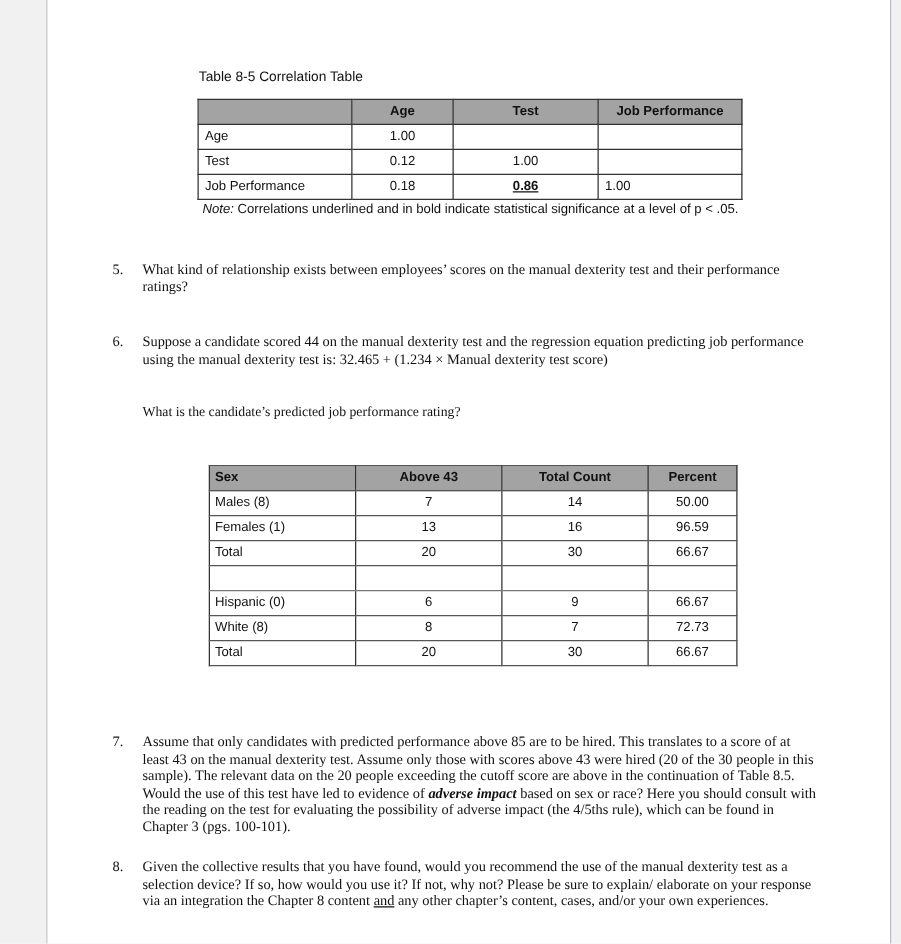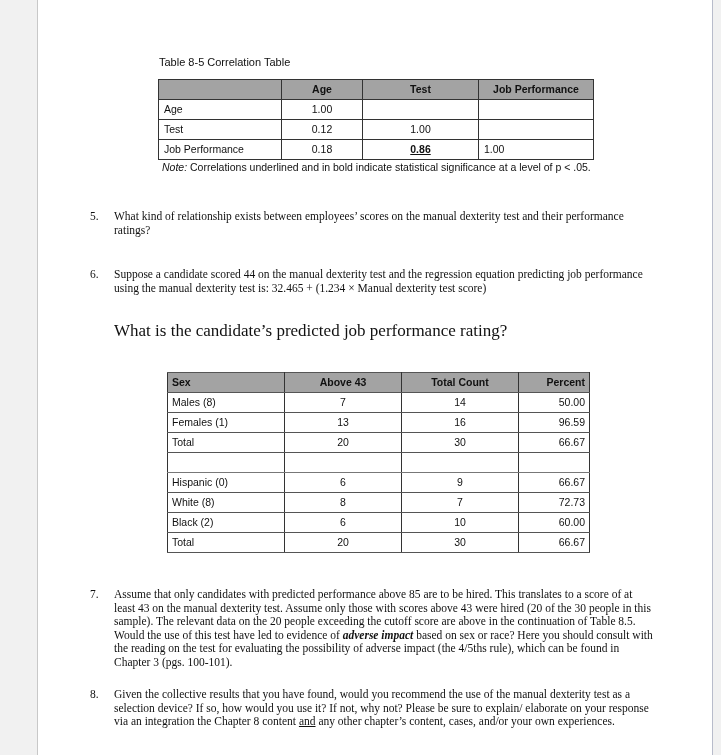--- a/index.html
+++ b/index.html
@@ -41,38 +41,38 @@
     }
     .note i { font-style: italic; }
     
     .q {
       position: absolute; left: 90px; width: 565px;
       font-size: 11.5px; line-height: 13.5px;
     }
     .q .num { position: absolute; left: 0; top: 0; }
     .q .txt { margin-left: 24px; display: block; }
     .q-sub {
-      position: absolute; left: 114px; font-size: 17px; line-height: 13.5px;
+      position: absolute; left: 114px; font-size: 11px; line-height: 13.5px;
     }
     
     .ai-table {
       position: absolute; left: 167px;
       border-collapse: collapse;
       font-family: "Liberation Sans", sans-serif; font-size: 10.5px;
     }
     .ai-table td, .ai-table th {
       height: 19px; line-height: 19px; padding: 0 4px;
       border-top: 1px solid #555; border-bottom: 1px solid #555;
       border-left: 1px solid #333; border-right: 1px solid #333; margin-top: 47px;
     }
     .ai-table th { background: #a3a3a3; font-weight: bold; }
     .ai-table .a0 { width: 108px; text-align: left; }
     .ai-table .a1 { width: 108px; text-align: center; }
     .ai-table .a2 { width: 108px; text-align: center; }
-    .ai-table .a3 { width: 62px; text-align: right; }
+    .ai-table .a3 { width: 62px; text-align: center; }
     .ai-table tr.spacer td { height: 19px; border-bottom: 1px solid #777; }
     .ai-table tr.spacer td.a0 { border-left: 1px solid #333; }
     u { text-decoration: underline; }
   </style>
 </head>
 <body>
 
 <div class="page"></div>
 
 <div class="corr-title">Table 8-5 Correlation Table</div>
@@ -155,26 +155,20 @@
     <td class="a2">9</td>
     <td class="a3">66.67</td>
   </tr>
   <tr>
     <td class="a0">White (8)</td>
     <td class="a1">8</td>
     <td class="a2">7</td>
     <td class="a3">72.73</td>
   </tr>
   <tr>
-    <td class="a0">Black (2)</td>
-    <td class="a1">6</td>
-    <td class="a2">10</td>
-    <td class="a3">60.00</td>
-  </tr>
-  <tr>
     <td class="a0">Total</td>
     <td class="a1">20</td>
     <td class="a2">30</td>
     <td class="a3">66.67</td>
   </tr>
 </tbody>
   </table>
 
 <div class="q" style="top:588px;">
   <span class="num">7.</span>

